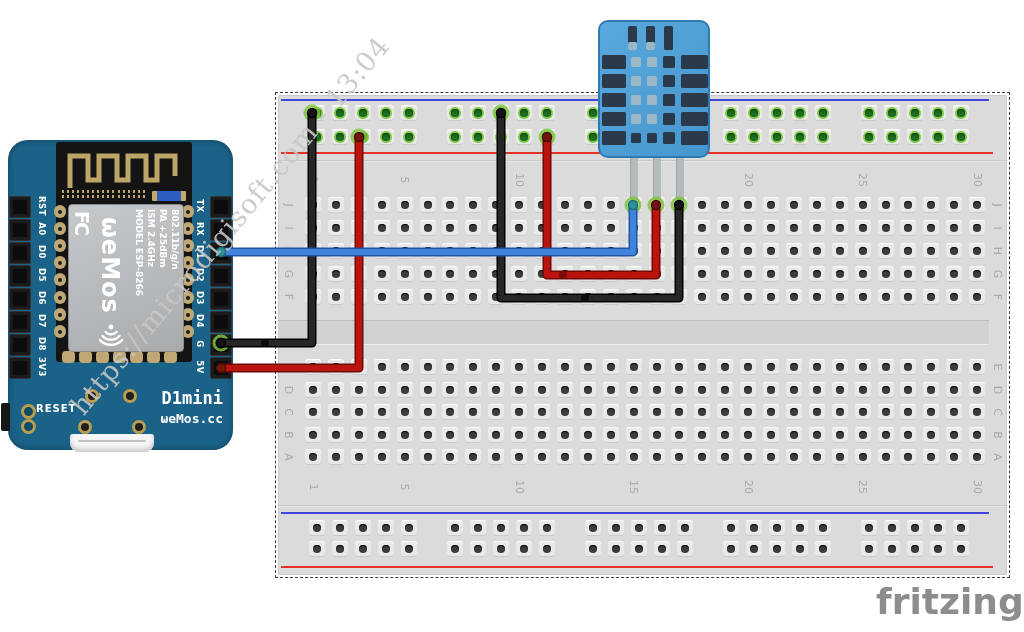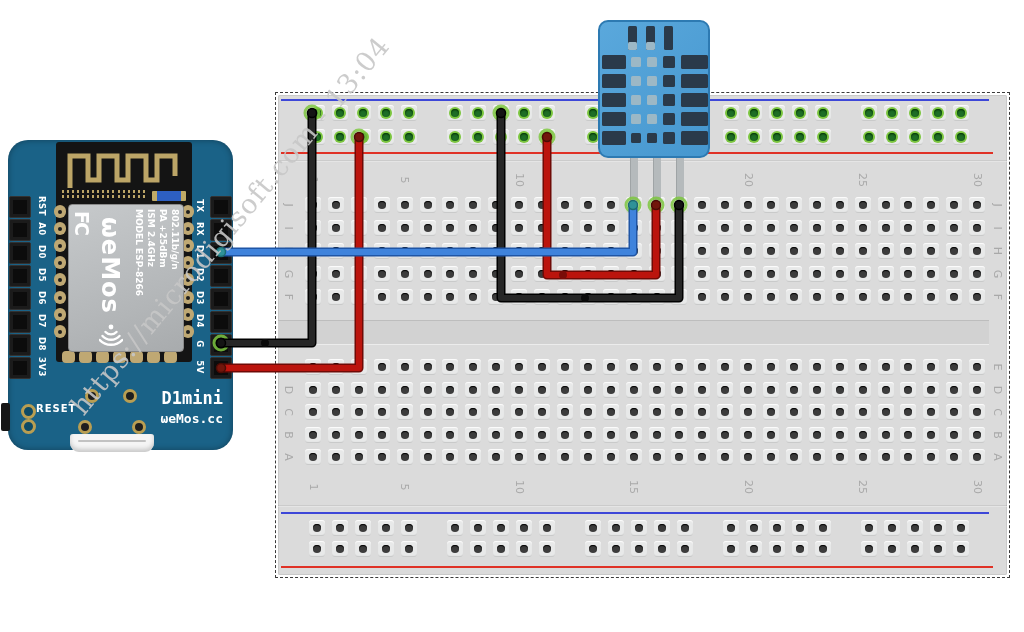--- a/index.html
+++ b/index.html
@@ -696,13 +696,14 @@
       <circle cx="312" cy="113" r="4.5" fill="#141414" stroke="#000" stroke-width="1.5" style="pointer-events: all;"></circle>
       <circle cx="501" cy="113" r="4.5" fill="#141414" stroke="#000" stroke-width="1.5" style="pointer-events: all;"></circle>
       <circle cx="679" cy="205" r="4.5" fill="#141414" stroke="#000" stroke-width="1.5" style="pointer-events: all;"></circle>
       <circle cx="221" cy="368" r="4.5" fill="#72160c" stroke="#4a0c05" stroke-width="1.5" style="pointer-events: all;"></circle>
       <circle cx="359" cy="137" r="4.5" fill="#72160c" stroke="#4a0c05" stroke-width="1.5" style="pointer-events: all;"></circle>
       <circle cx="547" cy="137" r="4.5" fill="#72160c" stroke="#4a0c05" stroke-width="1.5" style="pointer-events: all;"></circle>
       <circle cx="656" cy="205" r="4.5" fill="#72160c" stroke="#4a0c05" stroke-width="1.5" style="pointer-events: all;"></circle>
     </svg>
 
   <div class="watermark">https://microdigisoft.com - 13:04</div>
+  <div class="fritzing">fritzing</div>
 </div>
 
 </body></html>

